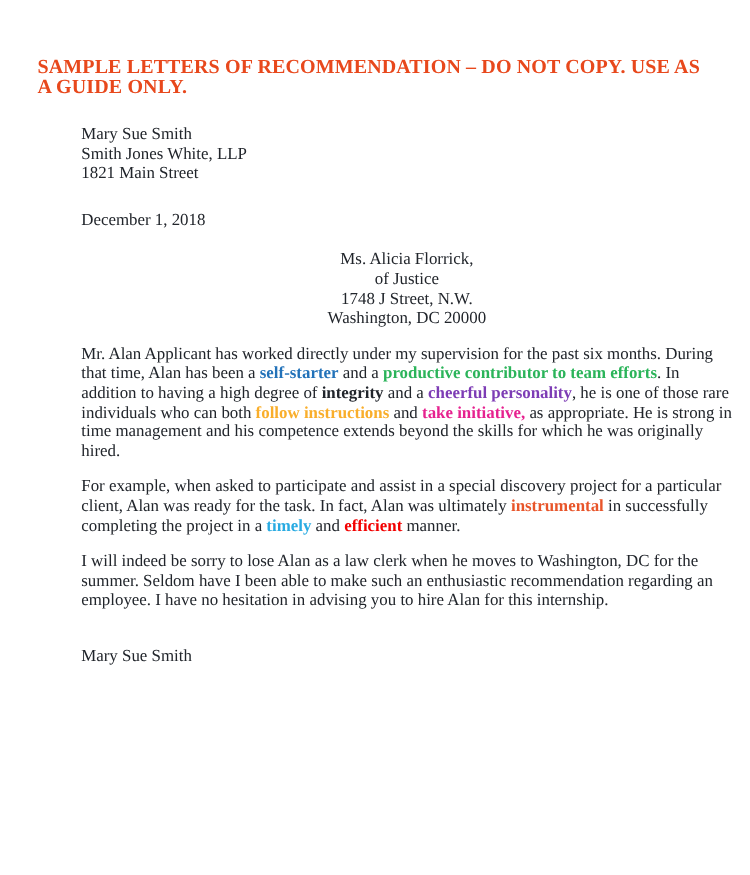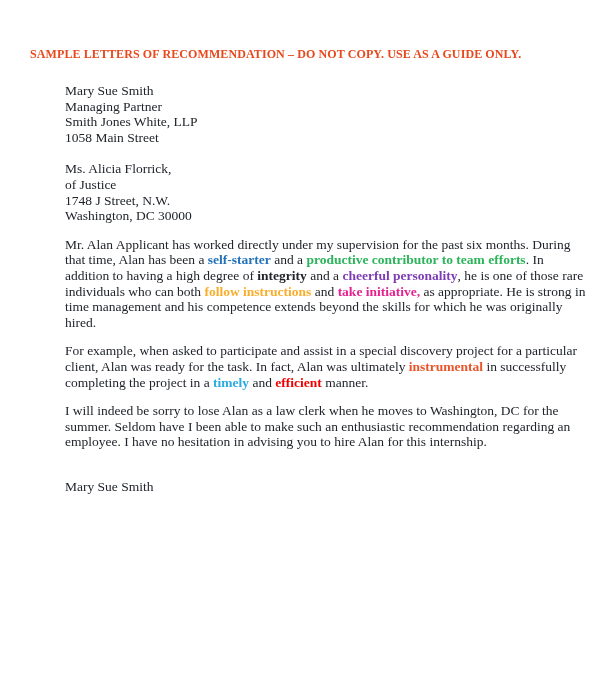--- a/index.html
+++ b/index.html
@@ -15,59 +15,59 @@
     color: #21252b;
   }
   .page {
     position: relative;
     width: 600px;
     height: 700px;
     background: #ffffff;
   }
   .notice {
     margin: 46px 28px 0 30px;
-    font-size: 12px;
+    font-size: 16px;
     font-weight: bold;
     letter-spacing: 0.1px;
     line-height: 16px;
   }
   .letter {
     margin: 0 14px 0 65px;
     font-size: 13.5px;
     line-height: 15.6px;
   }
   .block { margin: 0; }
   .sender    { margin-top: 21px; }
   .date      { margin-top: 22px; }
-  .recipient { margin-top: 16px; }
+  .recipient { margin-top: 16px; text-align: center; }
   .salutation{ margin-top: 15px; }
   .para      { margin: 13px 0 0 0; }
   .closing   { margin-top: 15px; }
   .signature { margin-top: 29px; }
 </style>
 </head>
 <body>
 
 <div class="page">
   <div class="notice" style="color: rgb(232, 72, 28);">SAMPLE LETTERS OF RECOMMENDATION – DO NOT COPY. USE AS A GUIDE ONLY.</div>
 
   <div class="letter">
     <div class="block sender">
         <div>Mary Sue Smith</div>
-        <div>Managing Partner</div>
         <div>Smith Jones White, LLP</div>
-        <div>1058 Main Street</div>
+        <div>1821 Main Street</div>
       </div>
 
+    <div class="block date">December 1, 2018</div>
 
     <div class="block recipient">
         <div>Ms. Alicia Florrick,</div>
         <div>of Justice</div>
         <div>1748 J Street, N.W.</div>
-        <div>Washington, DC 30000</div>
+        <div>Washington, DC 20000</div>
       </div>
 
 
     <div>
         <p class="para"><span>Mr. Alan Applicant has worked directly under my supervision for the past six months. During that time, Alan has been a </span><span style="font-weight: bold; color: rgb(34, 114, 185);">self-starter</span><span> and a </span><span style="font-weight: bold; color: rgb(43, 180, 90);">productive contributor to team efforts</span><span>. In addition to having a high degree of </span><span style="font-weight: bold;">integrity</span><span> and a </span><span style="font-weight: bold; color: rgb(125, 60, 181);">cheerful personality</span><span>, he is one of those rare individuals who can both </span><span style="font-weight: bold; color: rgb(249, 174, 43);">follow instructions</span><span> and </span><span style="font-weight: bold; color: rgb(230, 33, 143);">take initiative,</span><span> as appropriate. He is strong in time management and his competence extends beyond the skills for which he was originally hired.</span></p>
         <p class="para"><span>For example, when asked to participate and assist in a special discovery project for a particular client, Alan was ready for the task. In fact, Alan was ultimately </span><span style="font-weight: bold; color: rgb(232, 85, 42);">instrumental</span><span> in successfully completing the project in a </span><span style="font-weight: bold; color: rgb(41, 171, 226);">timely</span><span> and </span><span style="font-weight: bold; color: rgb(242, 0, 0);">efficient</span><span> manner.</span></p>
         <p class="para"><span>I will indeed be sorry to lose Alan as a law clerk when he moves to Washington, DC for the summer. Seldom have I been able to make such an enthusiastic recommendation regarding an employee. I have no hesitation in advising you to hire Alan for this internship.</span></p>
       </div>
 
 

